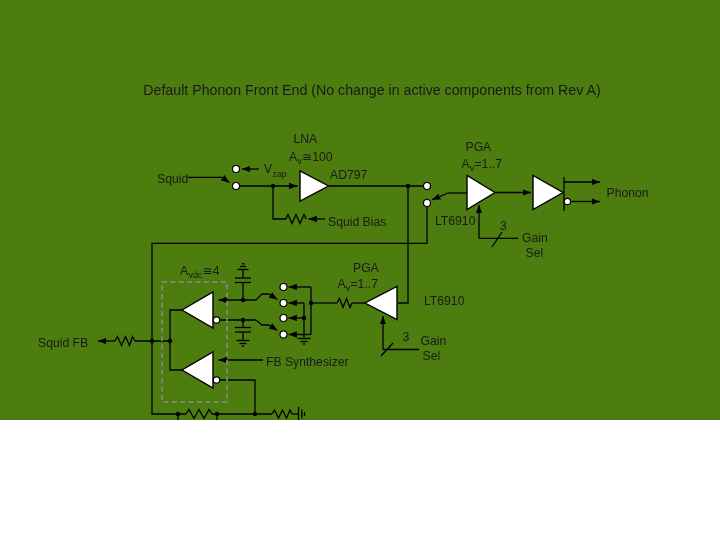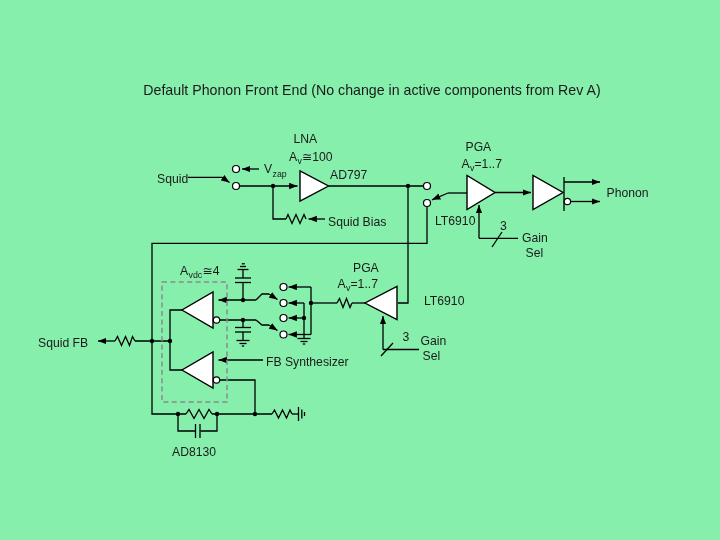--- a/index.html
+++ b/index.html
@@ -1,17 +1,17 @@
 <!DOCTYPE html>
 <html><head>
 <meta charset="utf-8">
 <style>
   html,body{margin:0;padding:0;background:#fff;}
   .slide{
-    position:relative;width:720px;height:540px;background:#86efac;overflow:hidden;
+    position:relative;width:720px;height:420px;background:#4d7c0f;overflow:hidden;
     font-family:"Liberation Sans","DejaVu Sans",sans-serif;
   }
   svg{position:absolute;left:0;top:0;}
   svg text{fill:#1a1a1a;font-family:"Liberation Sans","DejaVu Sans",sans-serif;}
   .lbl{font-size:12.2px;}
   .sub{font-size:8.8px;}
   .ttl{font-size:14.2px;}
   .wire{stroke:#000;stroke-width:1.3;fill:none;}
   .comp{stroke:#000;stroke-width:1.4;fill:#fff;}
   .dot{fill:#000;stroke:none;}

